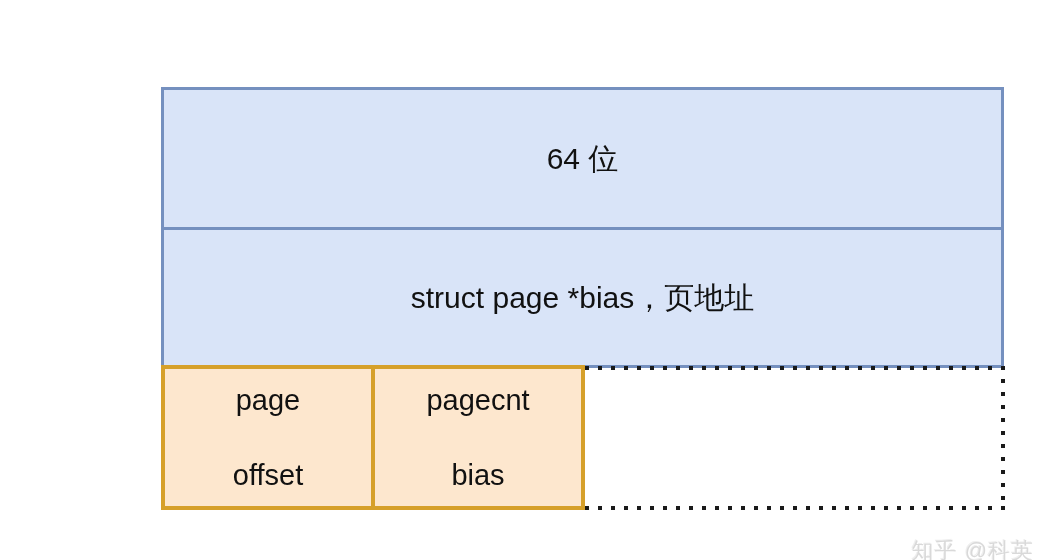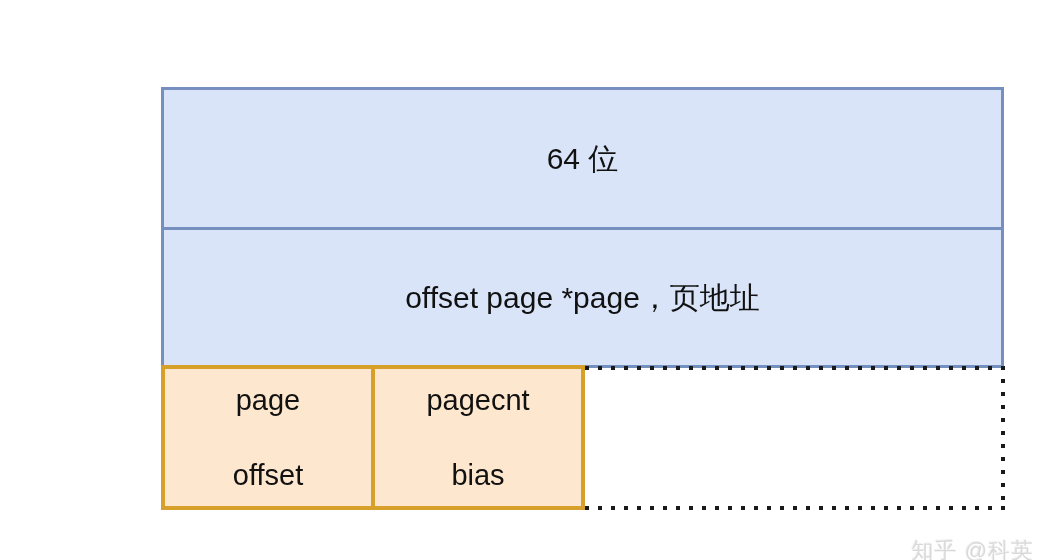--- a/index.html
+++ b/index.html
@@ -92,21 +92,21 @@
 </head>
 <body>
 
 <div class="canvas">
 
   <div class="box box-top">
     <div class="box-line">64 位</div>
   </div>
 
   <div class="box box-mid">
-    <div class="box-line">offset page *page，页地址</div>
+    <div class="box-line">struct page *bias，页地址</div>
   </div>
 
   <div class="cell cell-2">
     <div>pagecnt</div>
     <div>bias</div>
   </div>
 
   <div class="cell cell-1">
     <div>page</div>
     <div>offset</div>

